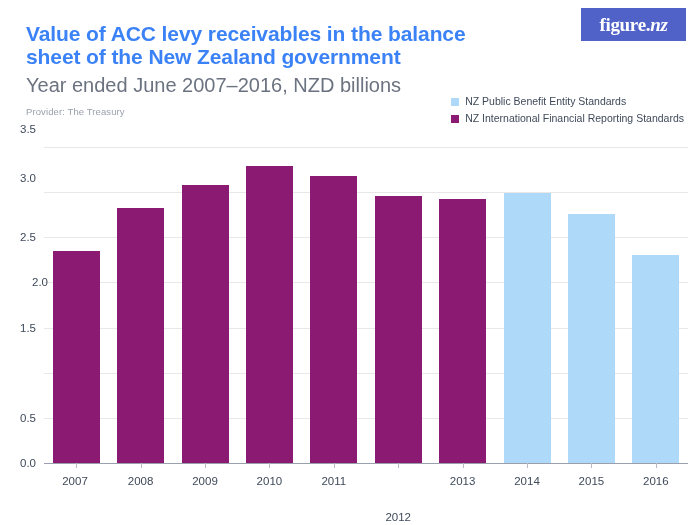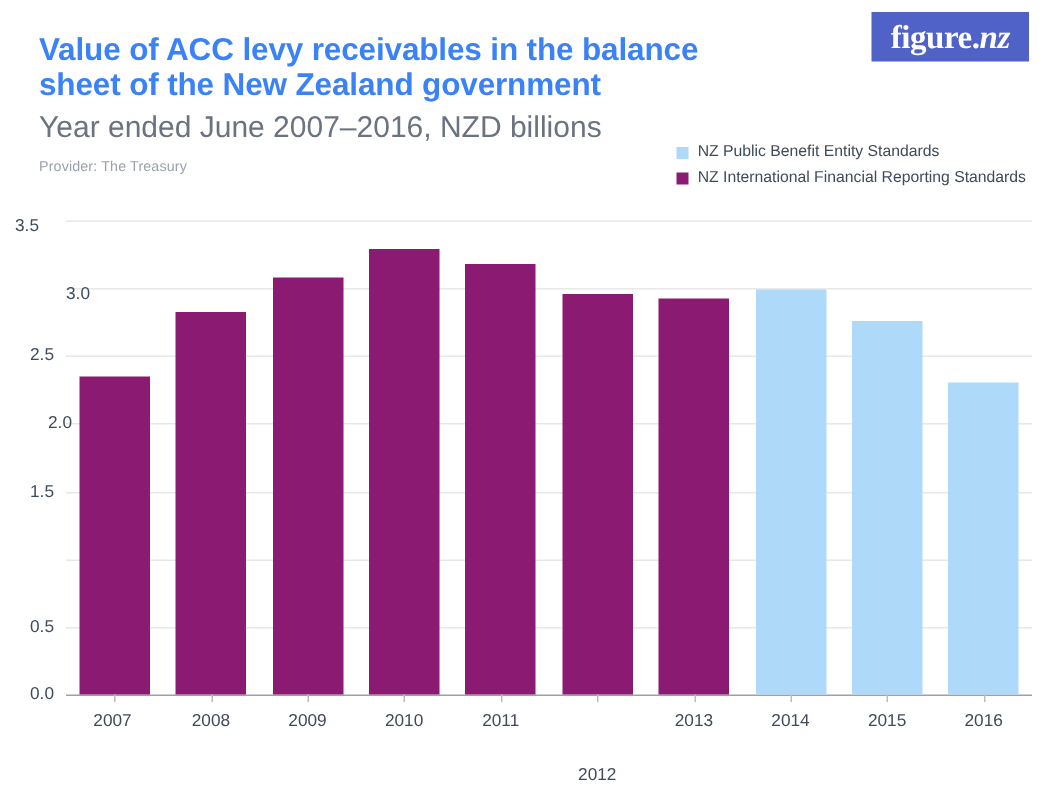--- a/index.html
+++ b/index.html
@@ -57,21 +57,21 @@
     top: 8px;
     width: 105px;
     height: 33px;
     background: #5061c8;
     display: flex;
     align-items: center;
     justify-content: center;
   }
   .logo-text {
     font-family: "Liberation Serif", serif;
-    font-size: 22px;
+    font-size: 19px;
     font-weight: bold;
     color: #ffffff;
     letter-spacing: -0.3px;
   }
   .logo-text .nz {
     font-style: italic;
   }
 
   
   .legend {
@@ -186,23 +186,23 @@
     <div class="ytick-label" style="top: 417.857px;">0.5</div>
     <div class="gridline" style="top: 372.714px;"></div>
     <div class="ytick-label" style="top: 372.714px; padding-left: 40px;">1.0</div>
     <div class="gridline" style="top: 327.571px;"></div>
     <div class="ytick-label" style="top: 327.571px;">1.5</div>
     <div class="gridline" style="top: 282.429px;"></div>
     <div class="ytick-label" style="top: 282.429px; padding-left: 12px;">2.0</div>
     <div class="gridline" style="top: 237.286px;"></div>
     <div class="ytick-label" style="top: 237.286px;">2.5</div>
     <div class="gridline" style="top: 192.143px;"></div>
-    <div class="ytick-label" style="top: 196px; margin-left: 24px;">3.0</div>
+    <div class="ytick-label" style="top: 178px;">3.0</div>
     <div class="gridline" style="top: 147px;"></div>
-    <div class="ytick-label" style="top: 151px; text-align: center;">3.5</div>
+    <div class="ytick-label" style="top: 129px;">3.5</div>
     <div class="bars-layer">
       <div class="bar" title="2007: 2.35" style="left: 8.7px; width: 47px; height: 212.171px; background: rgb(139, 26, 114);"></div>
       <div class="bar" title="2008: 2.82" style="left: 73.1px; width: 47px; height: 254.606px; background: rgb(139, 26, 114);"></div>
       <div class="bar" title="2009: 3.08" style="left: 137.5px; width: 47px; height: 278.08px; background: rgb(139, 26, 114);"></div>
       <div class="bar" title="2010: 3.29" style="left: 201.9px; width: 47px; height: 297.04px; background: rgb(139, 26, 114);"></div>
       <div class="bar" title="2011: 3.18" style="left: 266.3px; width: 47px; height: 287.109px; background: rgb(139, 26, 114);"></div>
       <div class="bar" title="2012: 2.96" style="left: 330.7px; width: 47px; height: 267.246px; background: rgb(139, 26, 114);"></div>
       <div class="bar" title="2013: 2.92" style="left: 395.1px; width: 47px; height: 263.634px; background: rgb(139, 26, 114);"></div>
       <div class="bar" title="2014: 2.99" style="left: 459.5px; width: 47px; height: 269.954px; background: rgb(174, 217, 248);"></div>
       <div class="bar" title="2015: 2.76" style="left: 523.9px; width: 47px; height: 249.189px; background: rgb(174, 217, 248);"></div>

